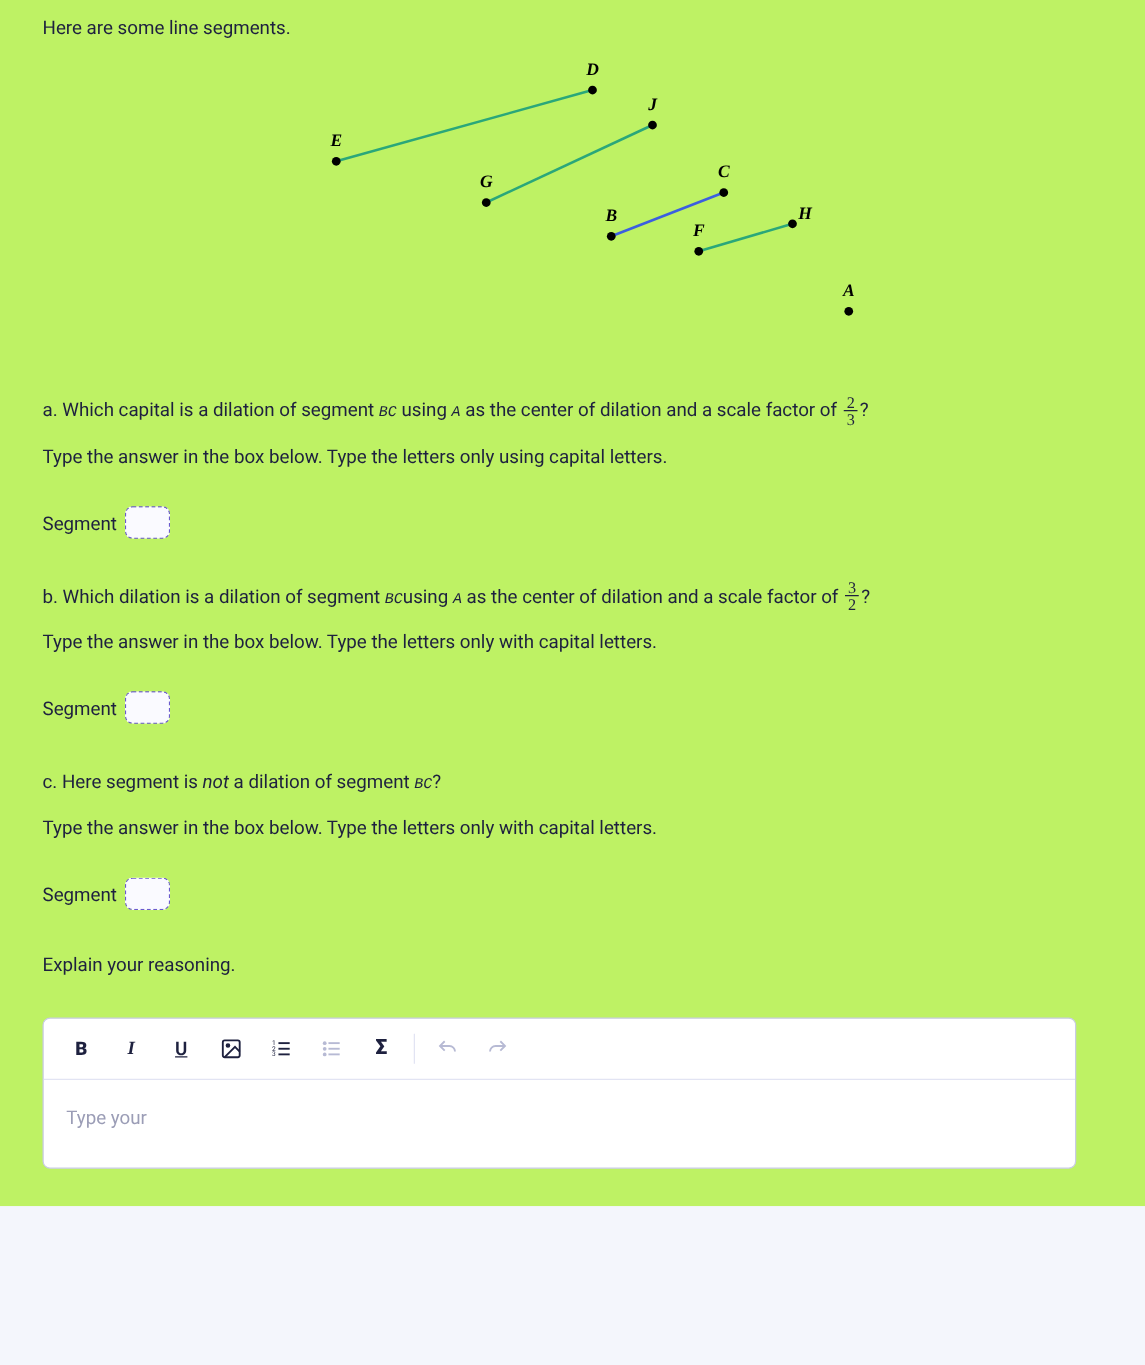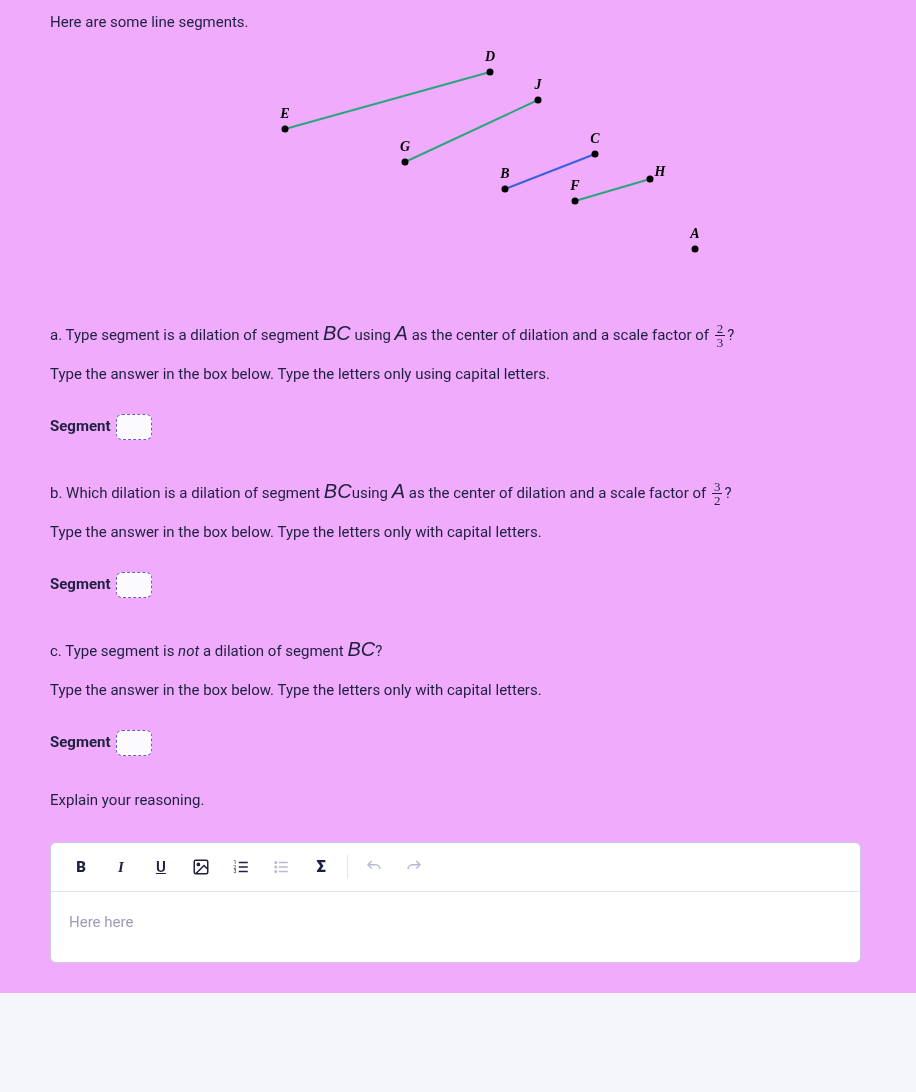--- a/index.html
+++ b/index.html
@@ -3,22 +3,22 @@
 <meta charset="utf-8">
 <style>
   * { box-sizing: border-box; margin: 0; padding: 0; }
   body {
     font-family: -apple-system, BlinkMacSystemFont, "Segoe UI", Roboto, sans-serif;
     background: #f4f6fc;
     padding: 0;
     width: 916px;
   }
   .page {
-    background: #f0abfc;
-    padding: 10px 55px 30px 50px;
+    background: #bef264;
+    padding: 10px 55px 30px 34px;
     color: #1e213f;
     font-size: 15px;
     line-height: 1.6;
   }
   .intro {
     margin-bottom: 20px;
   }
   .diagram {
     position: relative;
     width: 600px;
@@ -47,46 +47,45 @@
     top: 0; left: 0;
     width: 100%;
     height: 100%;
   }
   .qtext {
     margin-top: 28px;
     margin-bottom: 10px;
     line-height: 1.9;
   }
   .mathvar {
-    font-family: Liberation Sans, sans-serif;
+    font-family: Liberation Mono, monospace;
     font-style: italic;
-    font-size: 20px;
+    font-size: 12px;
     margin-top: 44px;
   }
   .frac {
     display: inline-block;
     vertical-align: middle;
     text-align: center;
     font-family: Georgia, 'Times New Roman', serif;
     font-size: 13px;
     line-height: 1;
     position: relative;
     top: -1px;
     margin: 0 2px;
   }
   .frac .num { display: block; border-bottom: 1px solid #1e213f; padding: 0 2px; }
   .frac .den { display: block; padding: 0 2px; }
   .hint {
     margin-bottom: 28px;
   }
   .segrow {
     display: flex;
-    align-items: flex-start;
+    align-items: flex-end;
     margin-bottom: 32px;
-    font-weight: bold;
   }
   .seglabel { margin-right: 6px; }
   .blank {
     display: inline-block;
     min-width: 36px;
     height: 26px;
     border: 1.5px dashed #6a5acd;
     border-radius: 6px;
     background: #fafaff;
     padding: 2px 6px;
@@ -173,39 +172,39 @@
     <div class="lbl" style="left:425px; top:132px;">F</div>
 
     <div class="pt" style="left:500px; top:125px;"></div>
     <div class="lbl" style="left:510px; top:118px;">H</div>
 
     <div class="pt" style="left:545px; top:195px;"></div>
     <div class="lbl" style="left:545px; top:180px;">A</div>
   </div>
 
   <p class="qtext">
-    <span>a. Type segment is a dilation of segment </span><span class="mathvar">BC</span><span> using </span><span class="mathvar">A</span><span> as the center of dilation and a scale factor of </span><span class="frac"><span class="num">2</span><span class="den">3</span></span><span>?</span>
+    <span>a. Which capital is a dilation of segment </span><span class="mathvar">BC</span><span> using </span><span class="mathvar">A</span><span> as the center of dilation and a scale factor of </span><span class="frac"><span class="num">2</span><span class="den">3</span></span><span>?</span>
   </p>
   <p class="hint">Type the answer in the box below. Type the letters only using capital letters.</p>
   <div class="segrow">
     <span class="seglabel">Segment</span>
     <span class="blank"></span>
   </div>
 
   <p class="qtext">
     <span>b. Which dilation is a dilation of segment </span><span class="mathvar">BC</span><span>using </span><span class="mathvar">A</span><span> as the center of dilation and a scale factor of </span><span class="frac"><span class="num">3</span><span class="den">2</span></span><span>?</span>
   </p>
   <p class="hint">Type the answer in the box below. Type the letters only with capital letters.</p>
   <div class="segrow">
     <span class="seglabel">Segment</span>
     <span class="blank"></span>
   </div>
 
   <p class="qtext">
-    <span>c. Type segment is </span><em class="not">not</em><span> a dilation of segment </span><span class="mathvar">BC</span><span>?</span>
+    <span>c. Here segment is </span><em class="not">not</em><span> a dilation of segment </span><span class="mathvar">BC</span><span>?</span>
   </p>
   <p class="hint">Type the answer in the box below. Type the letters only with capital letters.</p>
   <div class="segrow">
     <span class="seglabel">Segment</span>
     <span class="blank"></span>
   </div>
 
   <p class="explain">Explain your reasoning.</p>
 
   <div class="editor">
@@ -256,16 +255,16 @@
             <path d="M4 9h10a6 6 0 016 6v0"></path>
         </svg>
       </div>
       <div class="tbtn dim">
         <svg width="18" height="18" viewBox="0 0 24 24" fill="none" stroke="#b7bad4" stroke-width="2">
           <path d="M15 14l5-5-5-5"></path>
             <path d="M20 9H10a6 6 0 00-6 6v0"></path>
         </svg>
       </div>
     </div>
-    <div class="editbody">Here here</div>
+    <div class="editbody">Type your</div>
   </div>
 
 </div>
 
 </body></html>

